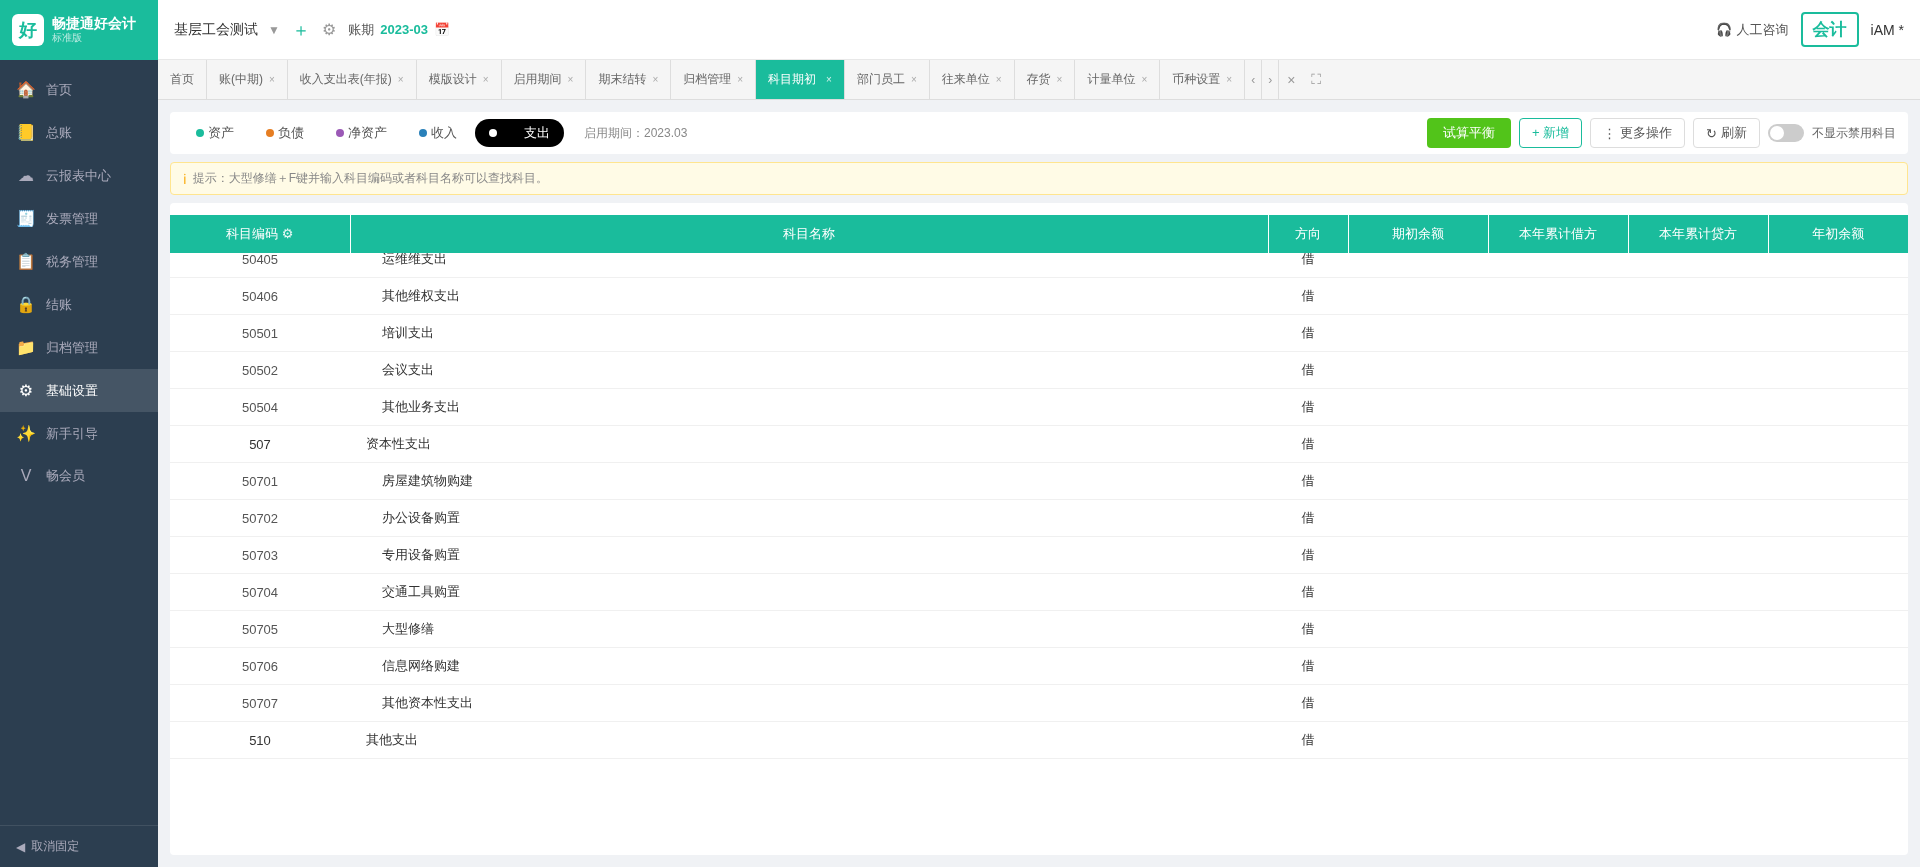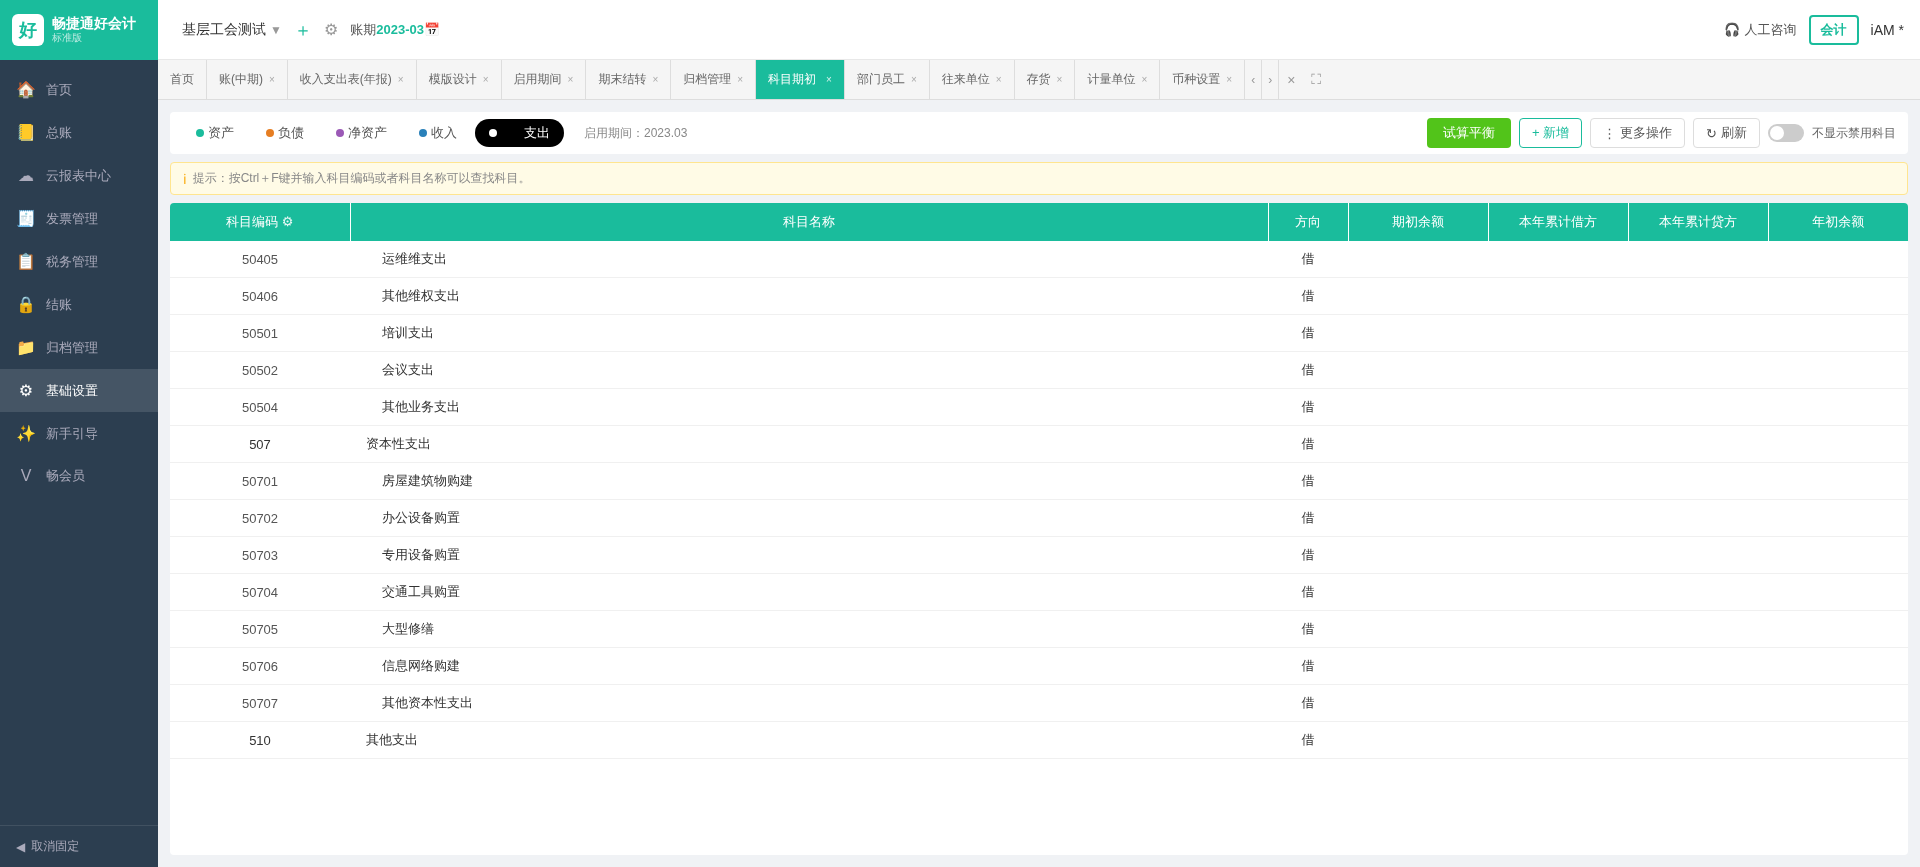--- a/index.html
+++ b/index.html
@@ -59,34 +59,34 @@
     .topbar {
       background: white;
       height: 60px;
       display: flex;
       align-items: center;
       padding: 0 16px;
       border-bottom: 1px solid #e8e8e8;
       gap: 12px;
       flex-shrink: 0;
     }
-    .topbar-project { display: flex; align-items: center; gap: 4px; font-size: 14px; color: #333; font-weight: 500; margin-left: 8px; }
+    .topbar-project { display: flex; align-items: center; gap: 10px; font-size: 14px; color: #333; font-weight: 500; }
     .topbar-project-arrow { color: #999; font-size: 12px; }
     .topbar-add { color: #1abc9c; cursor: pointer; font-size: 18px; }
     .topbar-settings { color: #999; cursor: pointer; font-size: 16px; }
-    .topbar-period { display: flex; align-items: center; color: #555; font-size: 13px; }
+    .topbar-period { display: flex; align-items: center; gap: 6px; color: #555; font-size: 13px; }
     .topbar-spacer { flex: 1; }
     .topbar-right { display: flex; align-items: center; gap: 12px; }
     .topbar-consult { display: flex; align-items: center; gap: 4px; color: #555; cursor: pointer; font-size: 13px; }
     .topbar-account-btn {
       border: 2px solid #1abc9c;
       color: #1abc9c;
       padding: 4px 10px;
       border-radius: 4px;
-      font-size: 13px;
+      font-size: 17px;
       font-weight: bold;
       cursor: pointer;
     }
     .topbar-iam {
       color: #333;
       font-size: 14px;
       font-weight: 500;
     }
 
     
@@ -237,21 +237,21 @@
     .table-scroll { flex: 1; overflow-y: auto; overflow-x: hidden; }
     table {
       width: 100%;
       border-collapse: collapse;
       font-size: 13px;
     }
     thead tr {
       background: #1abc9c;
       color: white;
       position: sticky;
-      top: 0;
+      top: 12px;
       z-index: 2;
     }
     thead th {
       padding: 10px 12px;
       text-align: center;
       font-weight: 500;
       border-right: 1px solid rgba(255,255,255,0.2);
       white-space: nowrap;
     }
     thead th:last-child { border-right: none; }
@@ -463,21 +463,21 @@
         <label class="toggle-switch">
           <input type="checkbox" style="">
           <span class="toggle-slider"></span>
         </label>
         <span class="toggle-label">不显示禁用科目</span>
       </div>
     </div>
 
     <div class="hint-bar">
       <span class="hint-icon">ℹ</span>
-      <span>提示：按Ctrl＋F键并输入科目编码或者科目名称可以查找科目。</span>
+      <span>提示：大型修缮＋F键并输入科目编码或者科目名称可以查找科目。</span>
     </div>
 
     <div class="table-wrapper">
       <div class="table-scroll">
         <table>
           <thead>
             <tr>
               <th class="col-code">
                 科目编码 <span class="gear-icon">⚙</span>
               </th>

